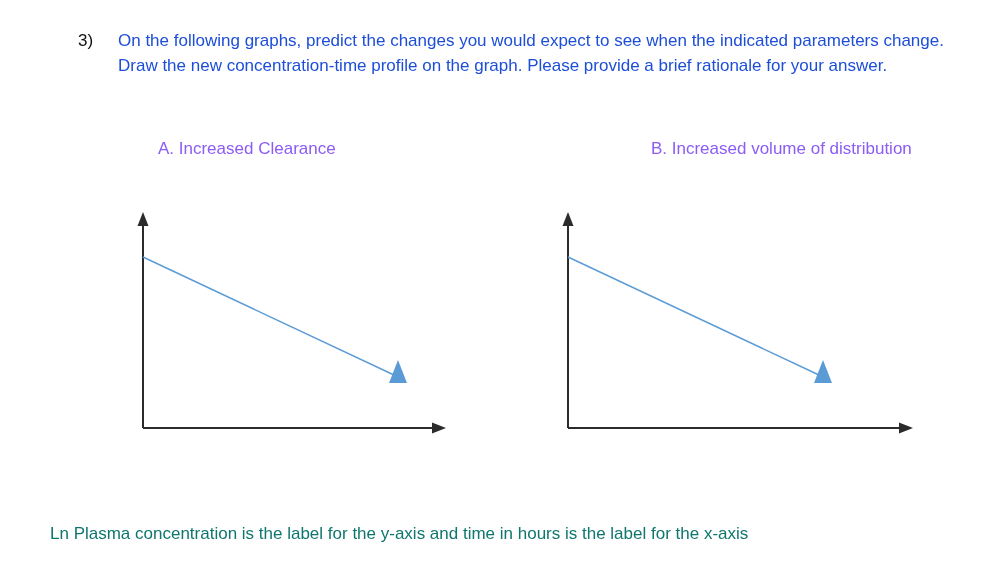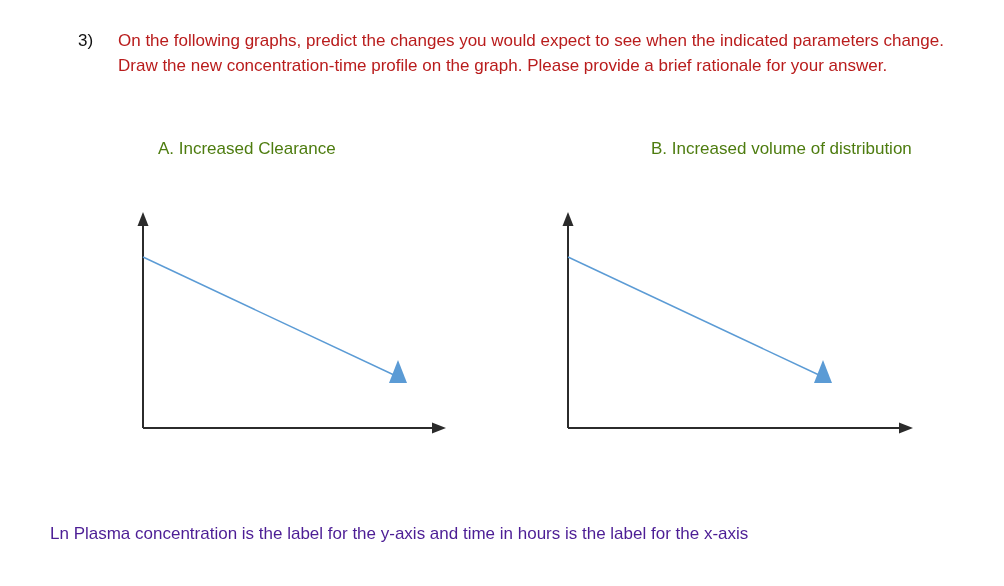--- a/index.html
+++ b/index.html
@@ -29,30 +29,30 @@
     width: 40px;
     flex: 0 0 40px;
     font-size: 17px;
     line-height: 25px;
     color: #111111;
   }
   .question-text {
     flex: 1 1 auto;
     font-size: 17px;
     line-height: 25px;
-    color: #b91c1c;
+    color: #1d4ed8;
     text-align: left;
   }
 
   
   .part-label {
     position: absolute;
     font-size: 17px;
     line-height: 24px;
-    color: #4d7c0f;
+    color: #8b5cf6;
     white-space: nowrap;
   }
   .part-label.part-a { left: 158px; top: 137px; }
   .part-label.part-b { left: 651px; top: 137px; }
 
   
   .graph {
     position: absolute;
     top: 200px;
     width: 330px;
@@ -68,21 +68,21 @@
     overflow: visible;
   }
 
   
   .footer-caption {
     position: absolute;
     left: 50px;
     top: 522px;
     font-size: 17px;
     line-height: 24px;
-    color: #4c1d95;
+    color: #0f766e;
     white-space: nowrap;
   }
 </style>
 </head>
 <body>
 
 <div class="question">
   <span class="question-number">3)</span>
   <span class="question-text">On the following graphs, predict the changes you would expect to see when the indicated parameters change.  Draw the new concentration-time profile on the graph.  Please provide a brief rationale for your answer.</span>
 </div>

